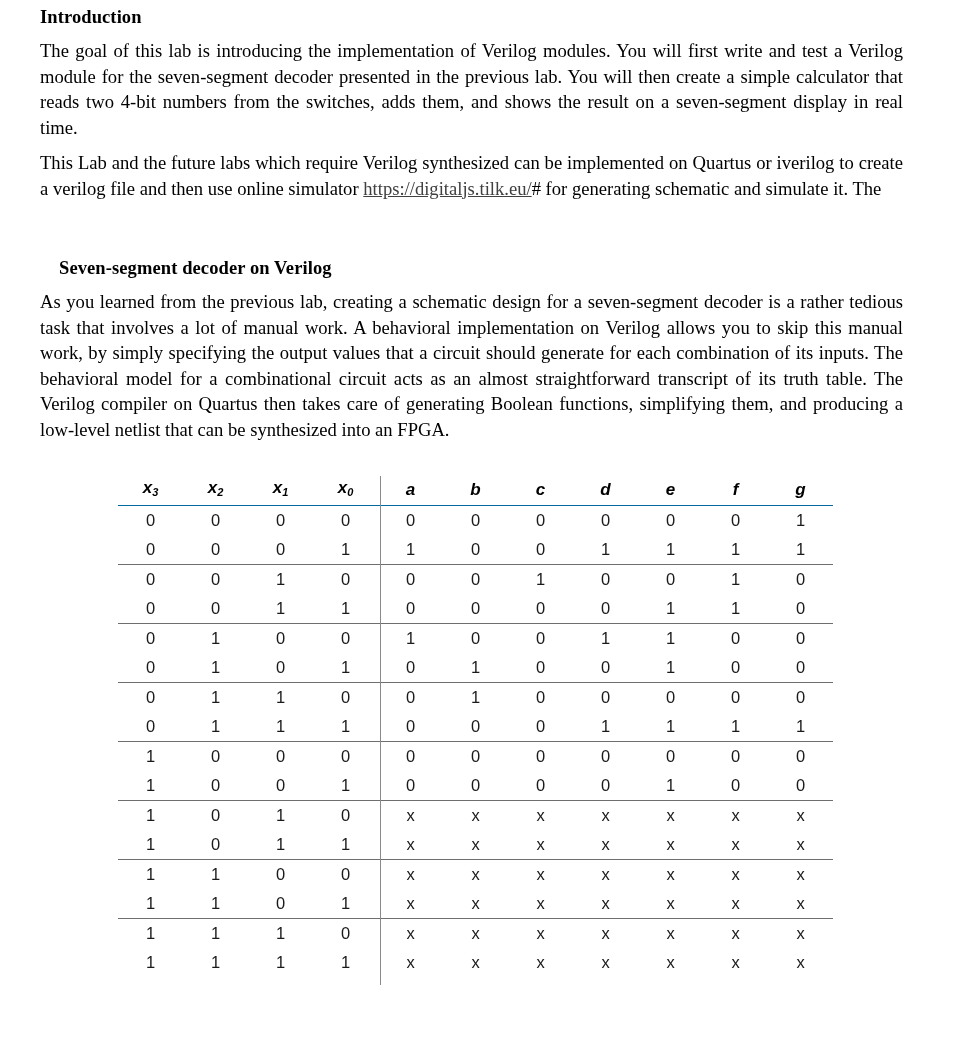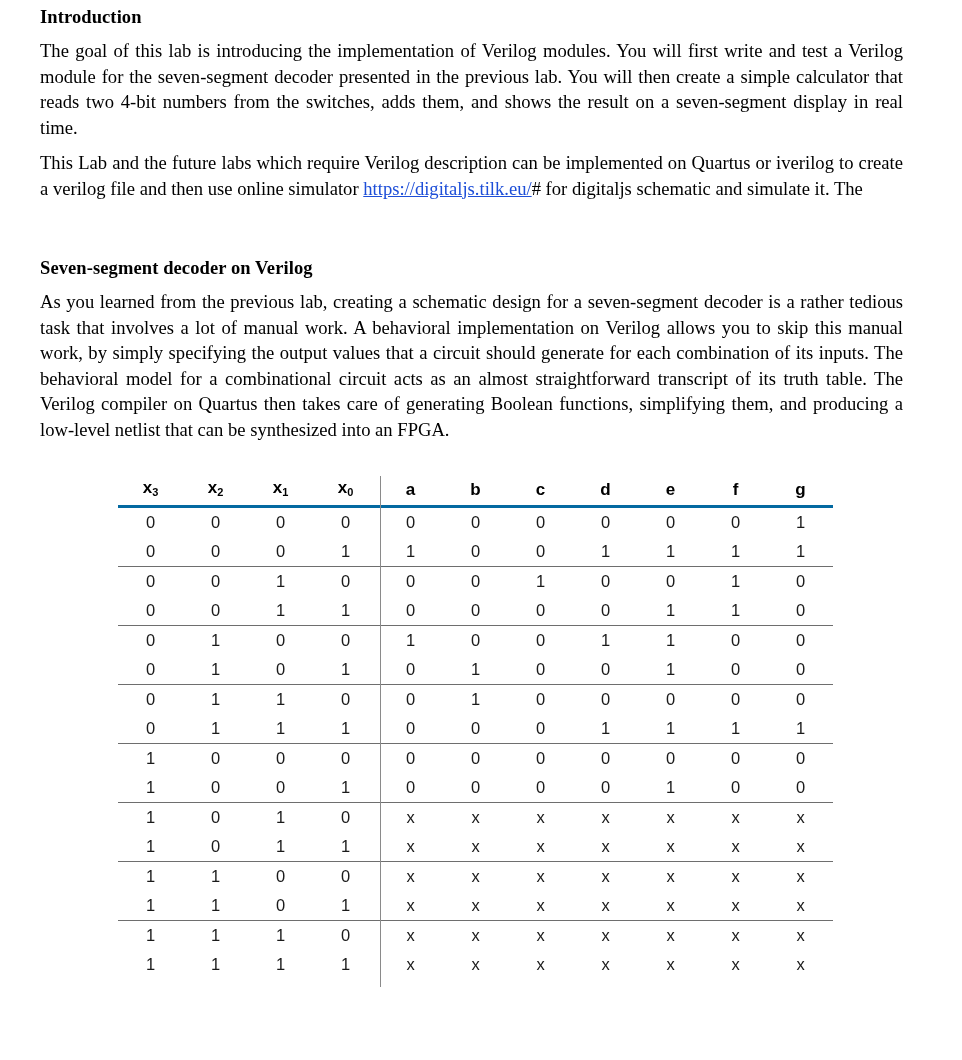--- a/index.html
+++ b/index.html
@@ -30,20 +30,21 @@
   h2.heading {
     font-family: "Liberation Serif", serif;
     font-weight: bold;
     font-size: 18.5px;
     line-height: 22px;
     margin: 0 0 10px 0;
     letter-spacing: 0.1px;
   }
   h2.heading.second {
     margin-top: 0;
+    margin-left: 19px;
   }
   p.para {
     font-family: "Liberation Serif", serif;
     font-size: 18.6px;
     line-height: 25.5px;
     text-align: justify;
     margin: 0 5px 10px 0;
     text-justify: inter-word;
   }
   a.extlink {
@@ -86,21 +87,21 @@
     vertical-align: baseline;
     position: relative;
     top: 3px;
     font-weight: bold;
   }
   table.truth td {
     font-weight: normal;
     color: #1a1a1a;
   }
   
-  table.truth thead tr { border-bottom: 3px solid #0369a1; }
+  table.truth thead tr { border-bottom: 1px solid #0369a1; font-style: italic; }
   
   table.truth tbody tr.rule-after { border-bottom: 1px solid #6e6e6e; }
 
   
   col.in  { width: 65px; }
   col.out { width: 65px; }
 
   
   .vdiv {
     position: absolute;
@@ -114,21 +115,21 @@
 </head>
 <body>
 
 <div class="page">
   <div class="content">
 
     <h2 class="heading">Introduction</h2>
 
     <p class="para">The goal of this lab is introducing the implementation of Verilog modules. You will first write and test a Verilog module for the seven-segment decoder presented in the previous lab. You will then create a simple calculator that reads two 4-bit numbers from the switches, adds them, and shows the result on a seven-segment display in real time.</p>
 
-    <p class="para"><span>This Lab and the future labs which require Verilog description can be implemented on Quartus or iverilog to create a verilog file and then use online simulator </span><a class="extlink" href="#" style="color: #1d4ed8;">https://digitaljs.tilk.eu/</a><span># for digitaljs schematic and simulate it. The</span></p>
+    <p class="para"><span>This Lab and the future labs which require Verilog synthesized can be implemented on Quartus or iverilog to create a verilog file and then use online simulator </span><a class="extlink" href="#" style="color: #404040;">https://digitaljs.tilk.eu/</a><span># for generating schematic and simulate it. The</span></p>
 
     <div class="gap-lg"></div>
 
     <h2 class="heading second">Seven-segment decoder on Verilog</h2>
 
     <p class="para">As you learned from the previous lab, creating a schematic design for a seven-segment decoder is a rather tedious task that involves a lot of manual work. A behavioral implementation on Verilog allows you to skip this manual work, by simply specifying the output values that a circuit should generate for each combination of its inputs. The behavioral model for a combinational circuit acts as an almost straightforward transcript of its truth table. The Verilog compiler on Quartus then takes care of generating Boolean functions, simplifying them, and producing a low-level netlist that can be synthesized into an FPGA.</p>
 
 
     <div class="gap-md"></div>
 

